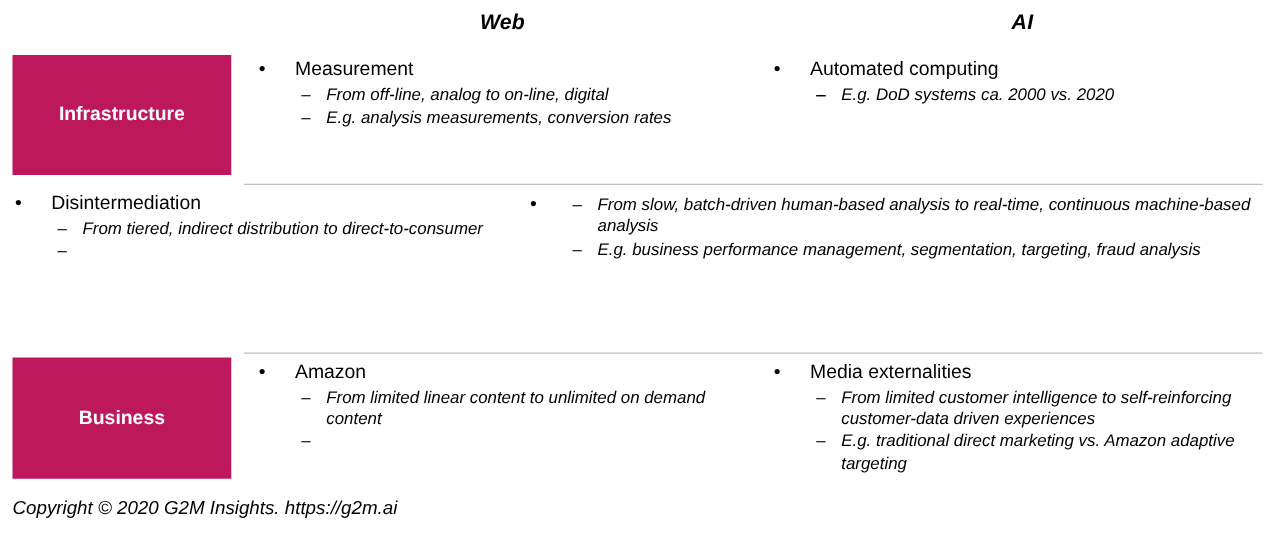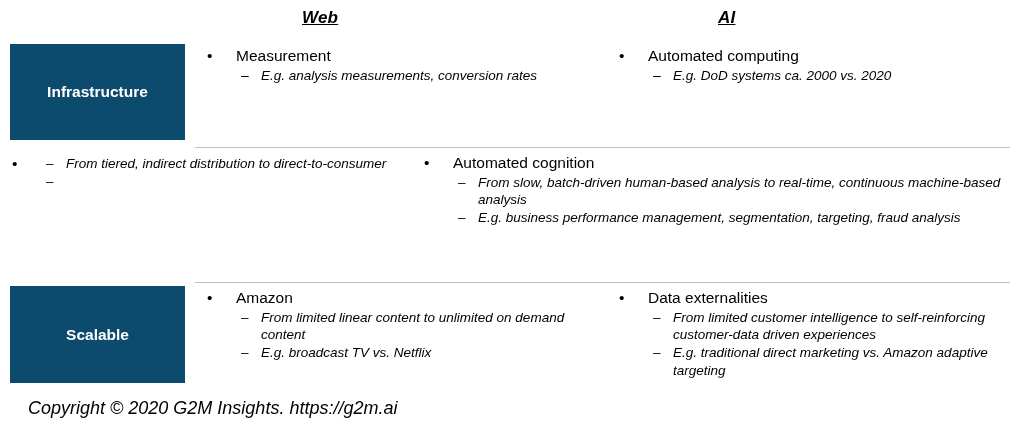--- a/index.html
+++ b/index.html
@@ -16,22 +16,22 @@
     overflow: hidden;
   }
 
   
   .col-header {
     position: absolute;
     top: 8px;
     font-size: 17px;
     font-weight: bold;
     font-style: italic;
+    text-align: center;
     letter-spacing: 0.2px;
-    text-decoration: underline;
   }
   #hdr-web  { left: 302px; width: 200px; }
   #hdr-ai   { left: 718px; width: 200px; }
 
   
   .matrix {
     position: absolute;
     left: 0;
     top: 40px;
     width: 1024px;
@@ -66,21 +66,21 @@
     flex: 0 0 195px;
     display: flex;
     align-items: center;
     justify-content: center;
     box-sizing: border-box;
     padding: 4px 10px 7px 10px;
   }
   .label-box {
     width: 180px;
     height: 100%;
-    background: #0c4a6e;
+    background: #be185d;
     color: #ffffff;
     display: flex;
     align-items: center;
     justify-content: center;
     text-align: center;
     font-size: 15.5px;
     font-weight: bold;
     line-height: 1.25;
     box-sizing: border-box;
     padding: 2px 6px;
@@ -133,23 +133,23 @@
     left: 5px;
     top: 0;
     font-style: normal;
     font-size: 13.5px;
     line-height: 1.28;
   }
 
   
   #footer-copyright {
     position: absolute;
-    left: 28px;
+    left: 10px;
     top: 398px;
-    font-size: 18px;
+    font-size: 15px;
     font-style: italic;
     line-height: 1.2;
   }
 </style>
 </head>
 <body>
 
 <div id="hdr-web" class="col-header">Web</div>
 <div id="hdr-ai" class="col-header">AI</div>
 
@@ -162,20 +162,21 @@
     </div>
 
     <div class="content-cell web">
       <ul class="l1">
         <li class="l1-item">
           <span class="bullet-dot">•</span>
           <span>Measurement</span>
           <ul class="l2">
             <li class="l2-item">
               <span class="dash">–</span>
+              <span>From off-line, analog to on-line, digital</span>
             </li>
             <li class="l2-item">
               <span class="dash">–</span>
               <span>E.g. analysis measurements, conversion rates</span>
             </li>
           </ul>
         </li>
       </ul>
     </div>
 
@@ -199,84 +200,83 @@
   </div>
 
   <div class="row row-2">
     <div class="row-rule"></div>
 
 
     <div class="content-cell web">
       <ul class="l1">
         <li class="l1-item">
           <span class="bullet-dot">•</span>
+          <span>Disintermediation</span>
           <ul class="l2">
             <li class="l2-item">
               <span class="dash">–</span>
               <span>From tiered, indirect distribution to direct-to-consumer</span>
             </li>
             <li class="l2-item">
               <span class="dash">–</span>
             </li>
           </ul>
         </li>
       </ul>
     </div>
 
     <div class="content-cell ai">
       <ul class="l1">
         <li class="l1-item">
           <span class="bullet-dot">•</span>
-          <span>Automated cognition</span>
           <ul class="l2">
             <li class="l2-item">
               <span class="dash">–</span>
               <span>From slow, batch-driven human-based analysis to real-time, continuous machine-based analysis</span>
             </li>
             <li class="l2-item">
               <span class="dash">–</span>
               <span>E.g. business performance management, segmentation, targeting, fraud analysis</span>
             </li>
           </ul>
         </li>
       </ul>
     </div>
   </div>
 
   <div class="row row-3">
     <div class="row-rule"></div>
 
     <div class="label-cell">
-      <div class="label-box">Scalable</div>
+      <div class="label-box">Business</div>
     </div>
 
     <div class="content-cell web">
       <ul class="l1">
         <li class="l1-item">
           <span class="bullet-dot">•</span>
           <span>Amazon</span>
           <ul class="l2">
             <li class="l2-item">
               <span class="dash">–</span>
               <span>From limited linear content to unlimited on demand content</span>
             </li>
             <li class="l2-item">
               <span class="dash">–</span>
-              <span>E.g. broadcast TV vs. Netflix</span>
             </li>
           </ul>
         </li>
       </ul>
     </div>
 
     <div class="content-cell ai">
       <ul class="l1">
         <li class="l1-item">
           <span class="bullet-dot">•</span>
-          <span>Data externalities</span>
+          <span>Media externalities</span>
           <ul class="l2">
             <li class="l2-item">
               <span class="dash">–</span>
               <span>From limited customer intelligence to self-reinforcing customer-data driven experiences</span>
             </li>
             <li class="l2-item">
               <span class="dash">–</span>
               <span>E.g. traditional direct marketing vs. Amazon adaptive targeting</span>
             </li>
           </ul>

